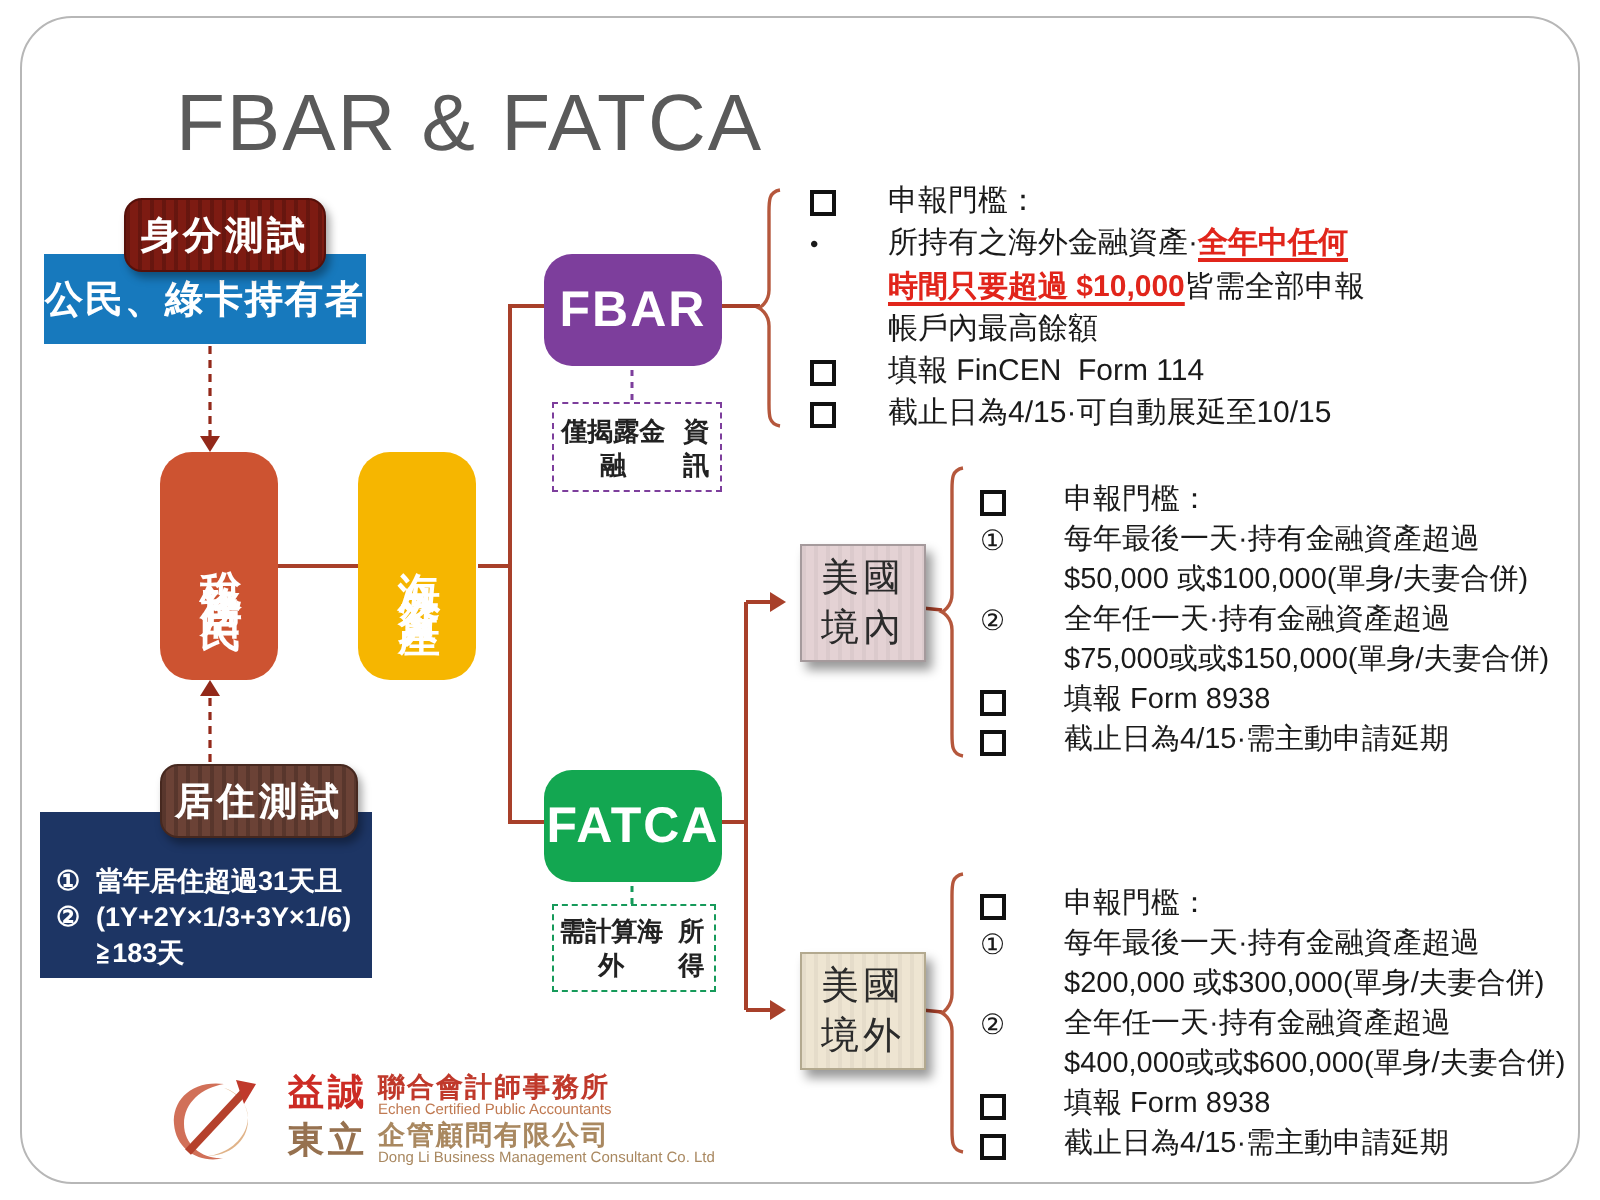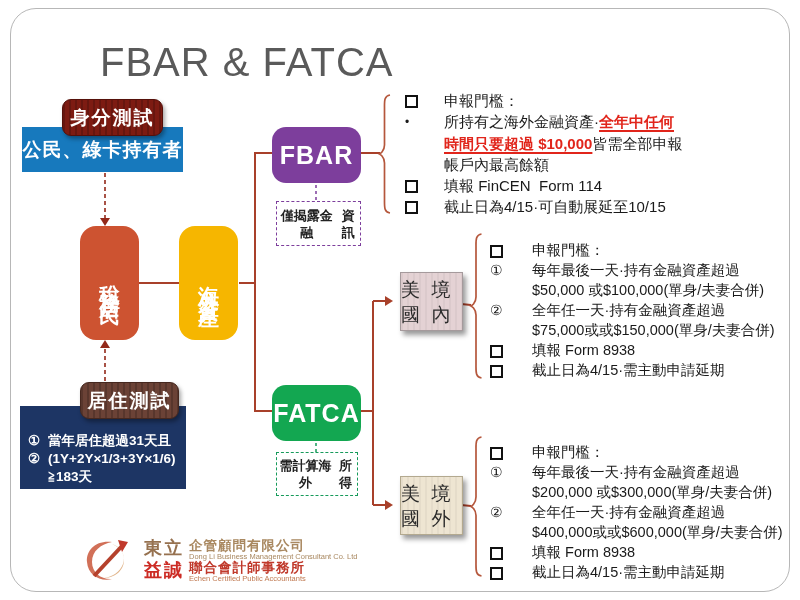--- a/index.html
+++ b/index.html
@@ -6,21 +6,21 @@
   #slide{
     position:relative;width:800px;height:600px;background:#ffffff;
     font-family:"Liberation Sans",sans-serif;overflow:hidden;
   }
   #frame{
     position:absolute;left:10px;top:8px;right:10px;bottom:8px;
     border:1px solid #b7b7b7;border-radius:26px;pointer-events:none;
   }
   .abs{position:absolute;}
   #title{
-    left:100px;top:40px;font-size:40px;color:#5a5a5a;font-weight:500;letter-spacing:1px;
+    left:88px;top:40px;font-size:40px;color:#5a5a5a;font-weight:500;letter-spacing:1px;
   }
   
   .testbox{
     border-radius:9px;color:#fff;font-weight:bold;font-size:19px;
     display:flex;align-items:center;justify-content:center;
     box-shadow:2px 3px 4px rgba(0,0,0,0.35);z-index:5;letter-spacing:2px;
   }
   #identity-test{
     left:62px;top:99px;width:99px;height:35px;
     background:repeating-linear-gradient(90deg,rgba(0,0,0,.18) 0 2px,rgba(255,255,255,0) 2px 6px),#7d1b12;
@@ -60,21 +60,21 @@
   #fatca-box{left:272px;top:385px;background:#13a751;}
   .notebox{
     background:#fff;z-index:3;font-size:13px;font-weight:bold;color:#222;
     display:flex;flex-direction:row;align-items:center;justify-content:center;
     line-height:17px;box-sizing:border-box;text-align:center;
   }
   #fbar-note{left:276px;top:201px;width:85px;height:45px;border:1.5px dashed #7d3e9c;}
   #fatca-note{left:276px;top:452px;width:82px;height:44px;border:1.5px dashed #169a5a;}
   .uslabel{
     width:61px;height:57px;z-index:3;font-size:19px;color:#2b2b2b;line-height:25px;
-    display:flex;flex-direction:row;align-items:center;justify-content:center;
+    display:flex;flex-direction:column;align-items:center;justify-content:center;
     box-shadow:3px 4px 5px rgba(0,0,0,0.4);letter-spacing:2px;
   }
   #us-domestic{
     left:400px;top:272px;
     background:repeating-linear-gradient(90deg,rgba(0,0,0,.04) 0 2px,rgba(255,255,255,0) 2px 6px),#e4d2d4;
     border:1px solid #a59a9c;
   }
   #us-foreign{
     left:400px;top:476px;
     background:repeating-linear-gradient(90deg,rgba(0,0,0,.04) 0 2px,rgba(255,255,255,0) 2px 6px),#eee5d2;
@@ -309,29 +309,29 @@
   </div>
 
   <div id="footer" class="abs">
     <svg id="logo-mark" viewBox="0 0 54 52">
       <path d="M 30 8 C 14 6 4 16 5 28 C 6 41 18 48 30 45 C 20 46 10 39 10 28 C 10 17 19 10 30 8 Z" fill="#c9573b" opacity="0.85"></path>
       <path d="M 22 44 C 32 44 42 37 42 26 C 42 18 37 12 30 10 C 40 14 44 22 41 30 C 38 38 30 43 22 44 Z" fill="#d8a06b" opacity="0.8"></path>
       <path d="M 12 42 L 40 12" stroke="#b5412c" stroke-width="4" fill="none"></path>
       <polygon points="36,6 46,8 40,18" fill="#c0392b"></polygon>
     </svg>
     <div>
+      <div class="f-row">
+        <span class="f-big c-red2">益誠</span>
+        <span style="margin-left:5px;">
+          <div class="f-cn c-red">聯合會計師事務所</div>
+          <div class="f-en c-tan">Echen Certified Public Accountants</div>
+        </span>
+      </div>
       <div class="f-row" style="margin-top:2px;">
         <span class="f-big c-brown">東立</span>
         <span style="margin-left:5px;">
           <div class="f-cn c-brown2">企管顧問有限公司</div>
           <div class="f-en c-brown2">Dong Li Business Management Consultant Co. Ltd</div>
         </span>
       </div>
-      <div class="f-row">
-        <span class="f-big c-red2">益誠</span>
-        <span style="margin-left:5px;">
-          <div class="f-cn c-red">聯合會計師事務所</div>
-          <div class="f-en c-tan">Echen Certified Public Accountants</div>
-        </span>
-      </div>
     </div>
   </div>
 </div>
 
 </body></html>

